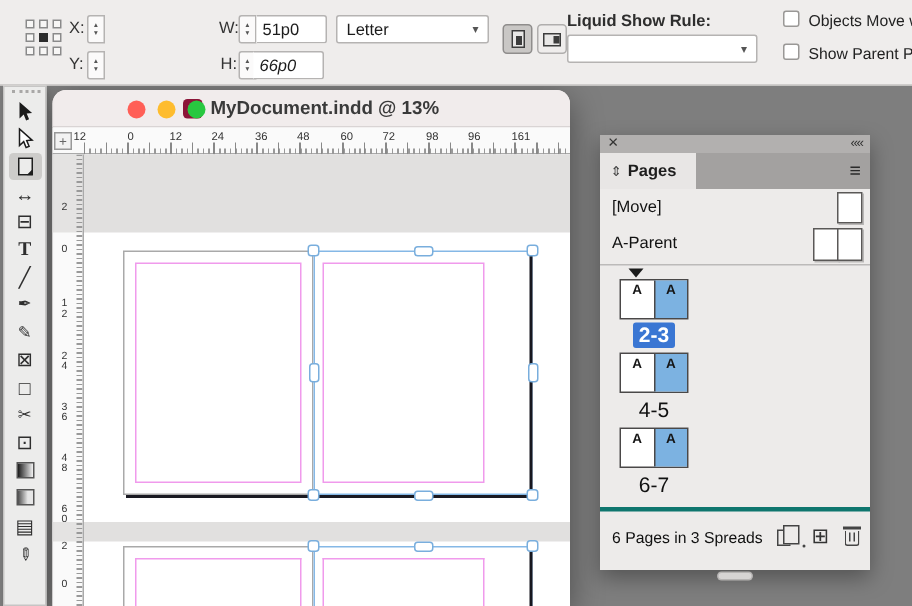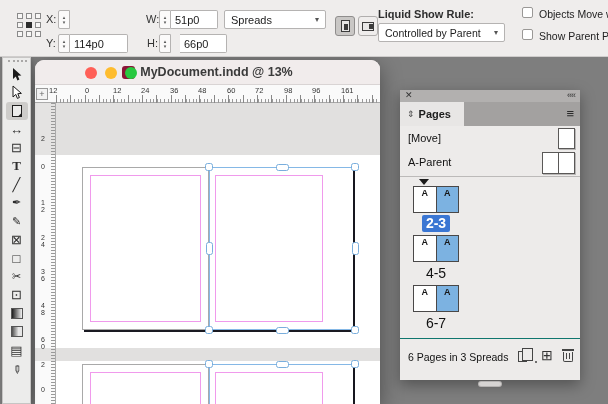--- a/index.html
+++ b/index.html
@@ -117,21 +117,21 @@
     border-right:5px solid transparent; border-top:6px solid #1c1c1c; }
   .spread { position:absolute; width:46px; height:27px; border:1px solid #4a4848;
     background:#fff; display:flex; }
   .spread .half { flex:1; display:flex; align-items:flex-start; justify-content:center;
     font-size:9px; font-weight:bold; color:#161616; padding-top:1px; }
   .spread .half.right { background:#7cb2e1; border-left:1px solid #4a4848; }
   .sp-label { position:absolute; font-size:14px; color:#111; text-align:center; width:46px; }
   .sp-label .pill { display:inline-block; background:#3a76d3; color:#fff; font-weight:bold;
     border-radius:2px; padding:0px 4px 1px; }
   .p-status { position:absolute; left:0; top:248px; width:100%; height:42px;
-    border-top:1px solid #0f766e; background:#edebea; }
+    border-top:3px solid #0f766e; background:#edebea; }
   .p-statustext { position:absolute; left:8px; top:12px; font-size:10.5px; color:#111; }
   .ico-pagesize { position:absolute; left:118px; top:12px; width:9px; height:11px;
     border:1.2px solid #444; background:#edebea; }
   .ico-pagesize::before { content:""; position:absolute; left:3px; top:-4px; width:9px; height:11px;
     border:1.2px solid #444; background:#edebea; }
   .ico-pagesize::after { content:""; position:absolute; left:16px; top:9px; width:2px; height:2px;
     background:#444; border-radius:50%; }
   .ico-newpage { position:absolute; left:141px; top:8px; font-size:14px; color:#333; }
   .ico-trash { position:absolute; left:163px; top:13px; width:10px; height:10px;
     border:1.2px solid #444; border-top:none; border-radius:0 0 2px 2px; }
@@ -163,51 +163,49 @@
     <div class="stepper" style="left:58px;top:10px;">
       <span>▴</span>
       <span>▾</span>
     </div>
 
     <span class="flabel" style="left:46px;top:37px;">Y:</span>
     <div class="stepper" style="left:58px;top:34px;">
       <span>▴</span>
       <span>▾</span>
     </div>
-    <input class="tfield" style="left: 70px; top: 34px; width: 58px;" value="114p0">
 
     <span class="flabel" style="left:146px;top:13px;">W:</span>
     <div class="stepper" style="left:159px;top:10px;">
       <span>▴</span>
       <span>▾</span>
     </div>
     <input class="tfield" style="left: 171px; top: 10px; width: 47px;" value="51p0">
 
     <span class="flabel" style="left:147px;top:37px;">H:</span>
     <div class="stepper" style="left:159px;top:34px;">
       <span>▴</span>
       <span>▾</span>
     </div>
-    <input class="tfield" style="left: 180px; top: 34px; width: 47px;" value="66p0">
+    <input class="tfield" style="left: 169px; top: 34px; width: 47px; font-style: italic;" value="66p0">
 
     <div class="dropdown" style="left:224px;top:10px;width:102px;height:19px;">
-      <span>Spreads</span>
+      <span>Letter</span>
       <span class="chev">▾</span>
     </div>
 
     <div class="orientbtn sel" style="left:335px;top:16px;">
       <span class="ori-p"></span>
     </div>
     <div class="orientbtn" style="left:358px;top:16px;">
       <span class="ori-l"></span>
     </div>
 
     <span class="flabel" style="left:378px;top:8px;font-weight:bold;color:#2e2e2e;">Liquid Show Rule:</span>
     <div class="dropdown" style="left:378px;top:23px;width:127px;height:19px;font-size:10.5px;">
-      <span>Controlled by Parent</span>
       <span class="chev">▾</span>
     </div>
 
     <div class="checkbox" style="left:522px;top:7px;"></div>
     <span class="cblabel" style="left:539px;top:8px;">Objects Move with P</span>
     <div class="checkbox" style="left:522px;top:29px;"></div>
     <span class="cblabel" style="left:539px;top:30px;">Show Parent Page Ov</span>
   </div>
 
   <div class="toolbar">

